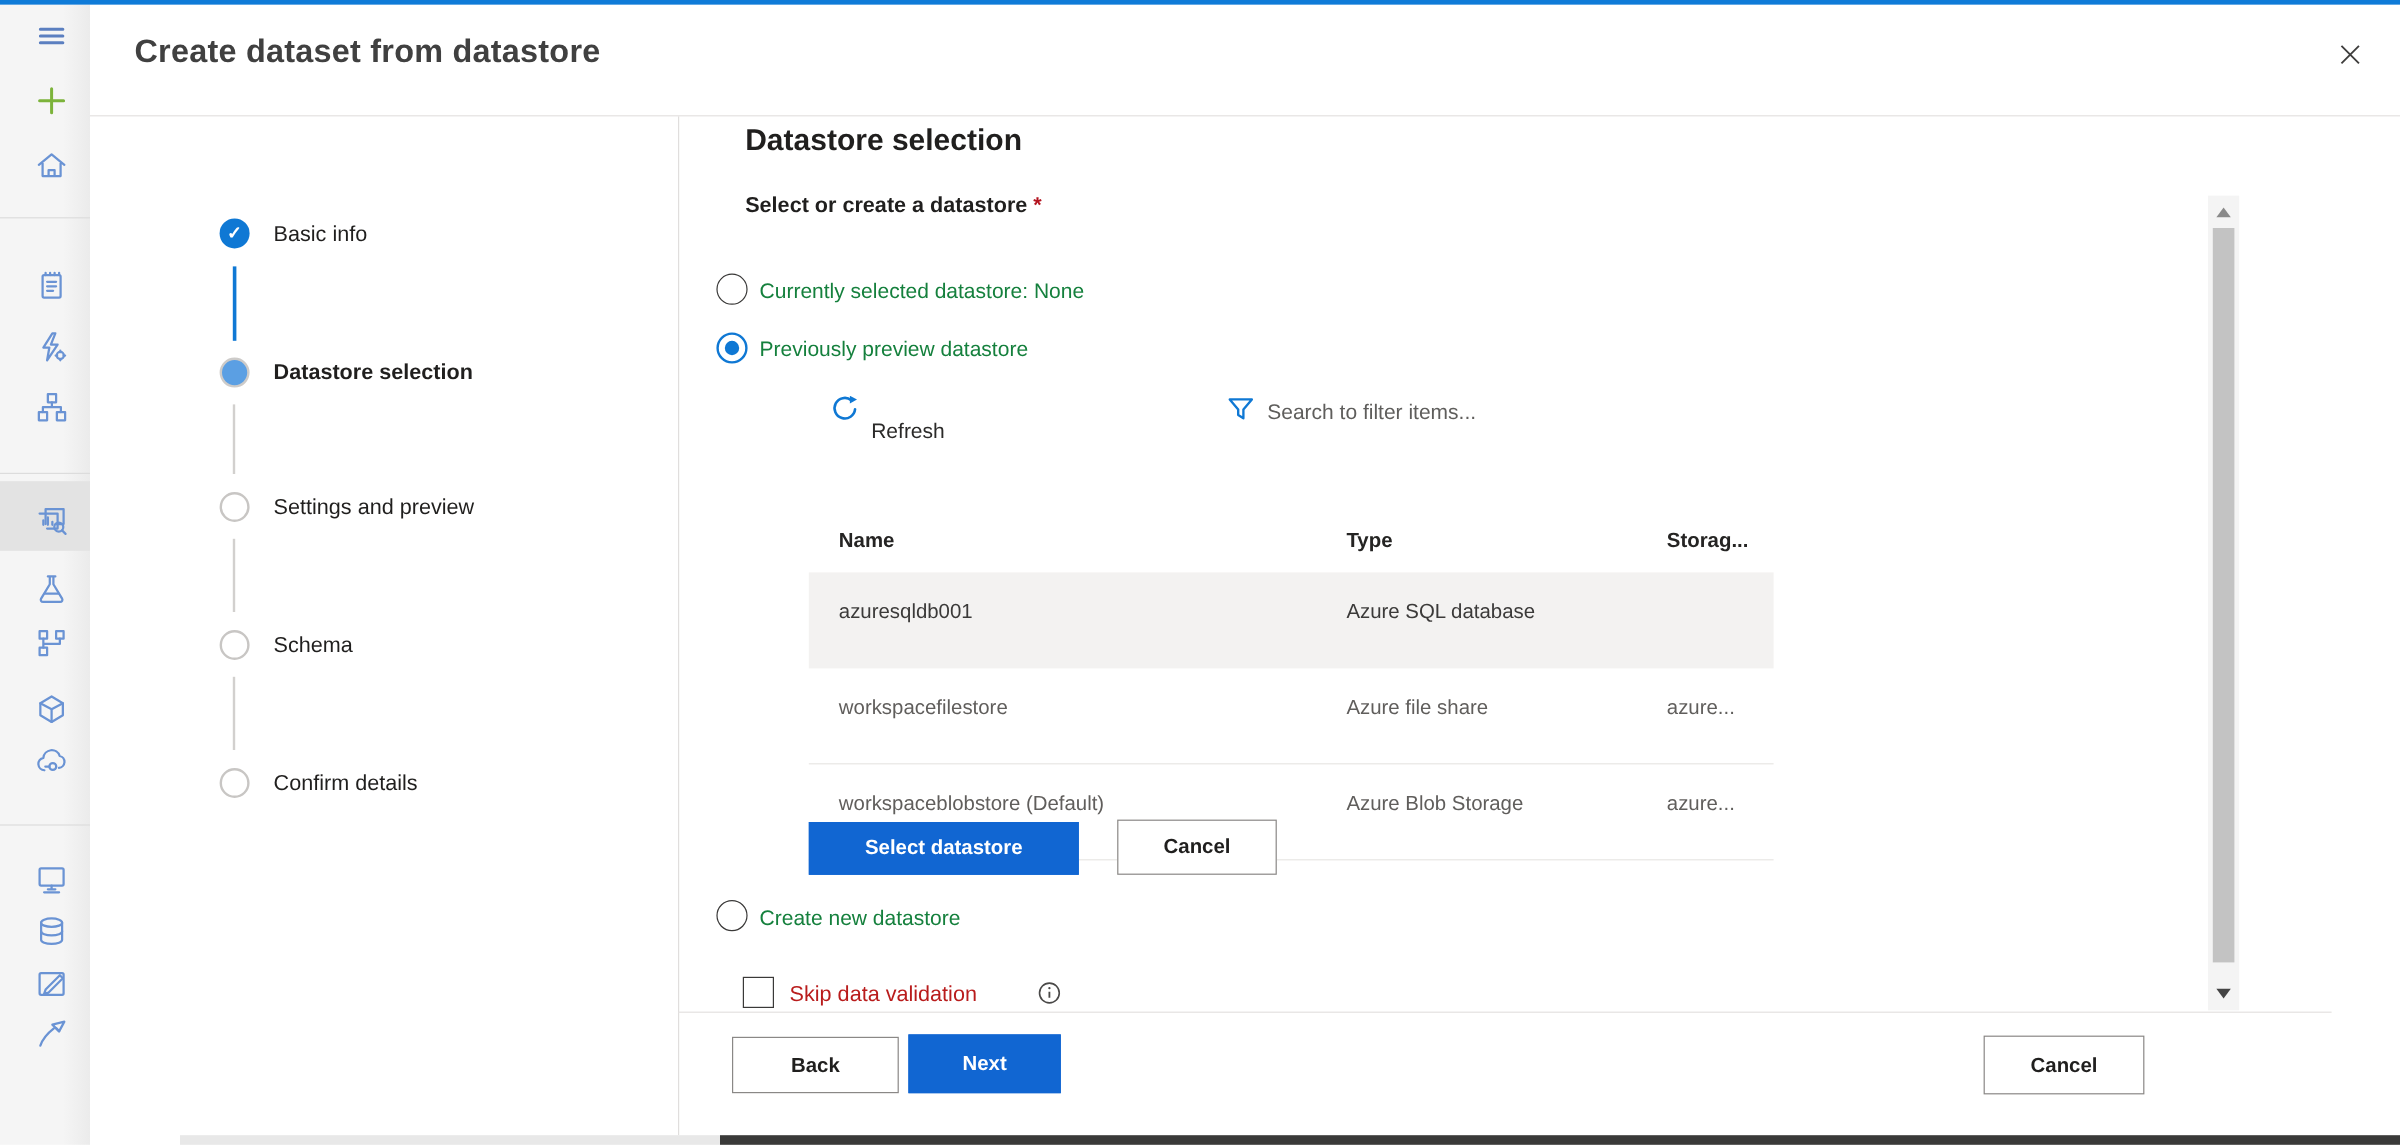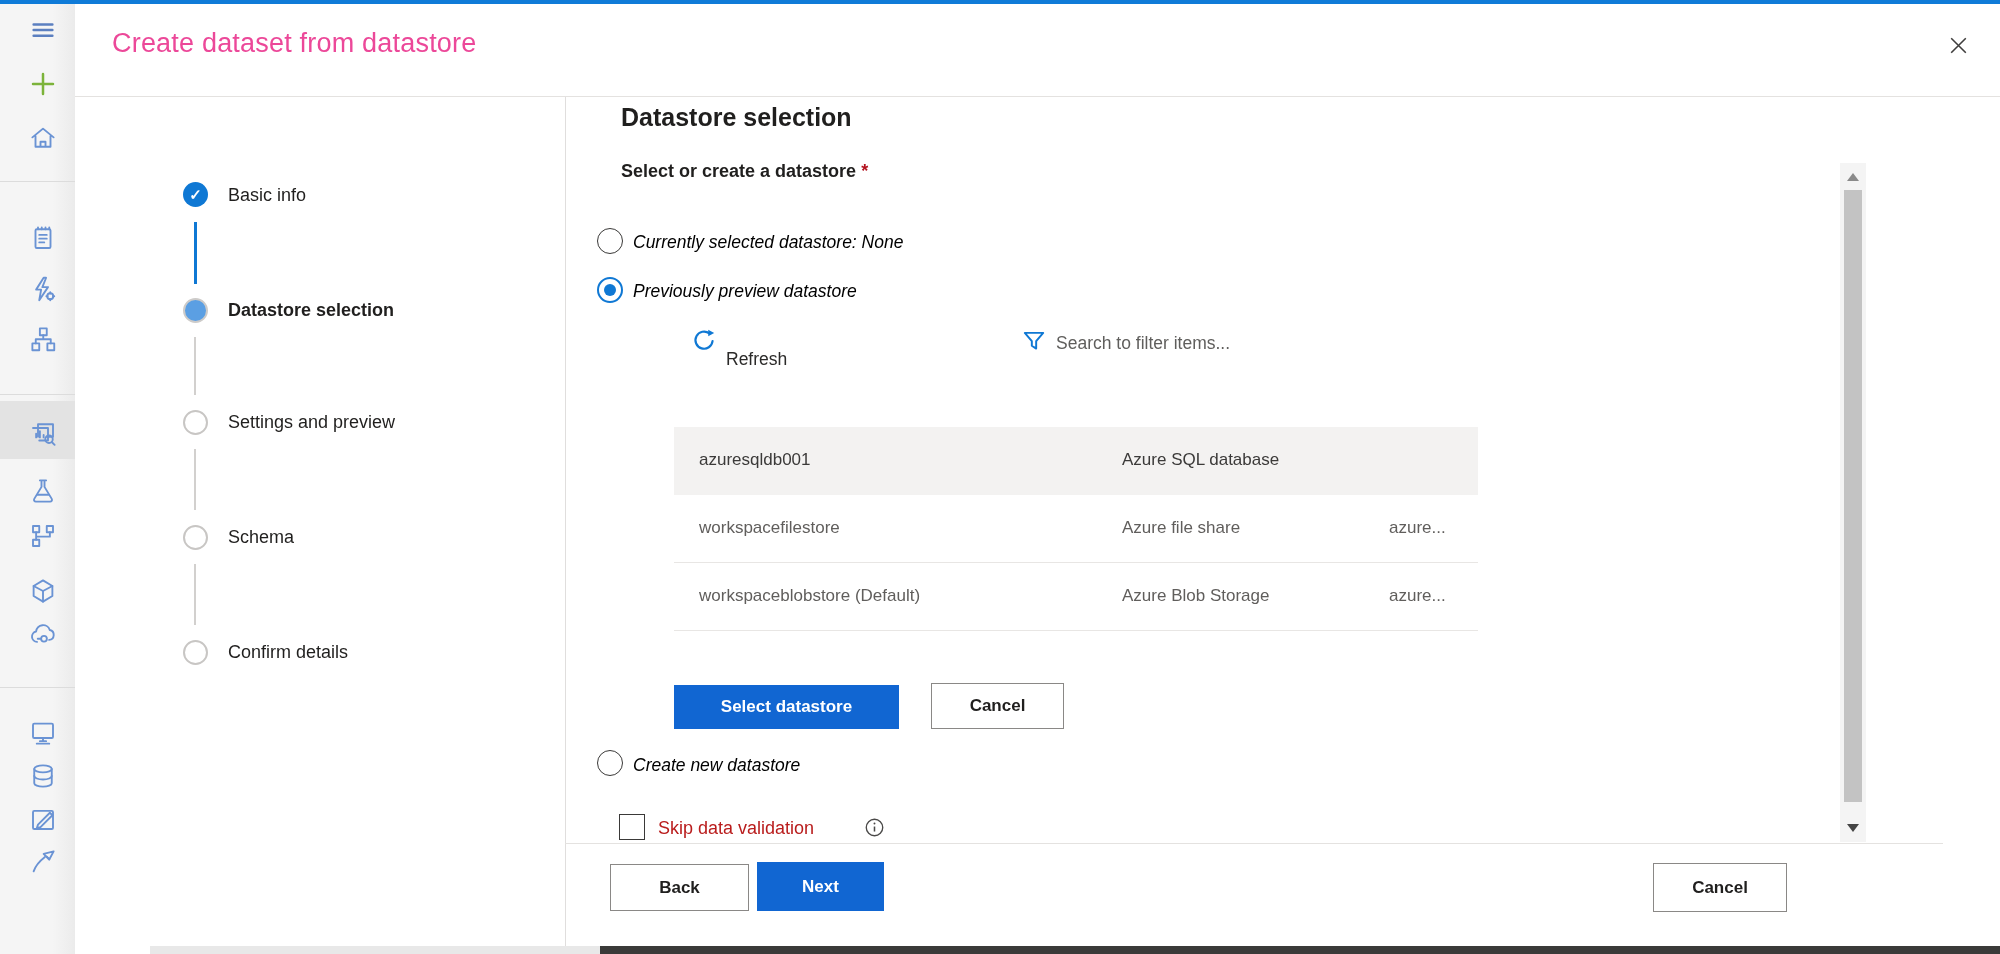--- a/index.html
+++ b/index.html
@@ -20,21 +20,21 @@
   .rail-divider { left:0; width:75px; height:1px; background:#dcdcdc; }
   .rail-selected { left:0; top:397px; width:75px; height:58px; background:#e3e3e3; }
   .rail-icon { left:29px; width:30px; height:30px; margin-left:-1px; cursor:pointer; }
   .rail-icon svg { width:30px; height:30px; display:block; }
   .rail-icon svg * { fill:none; stroke:#6a93d4; stroke-width:1.5; stroke-linejoin:round; stroke-linecap:round; }
   .rail-icon.green svg * { stroke:#7cb33a; stroke-width:2; }
   .rail-icon.dark svg * { stroke:#5b7fc0; stroke-width:2; }
 
   
   .dialog { left:75px; top:4px; width:1925px; height:942px; background:#fff; }
-  .dialog-title { left:37px; top:24px; font-size:27px; font-weight:400; color:#ec4899; letter-spacing:.2px; }
+  .dialog-title { left:37px; top:24px; font-size:27px; font-weight:700; color:#404040; letter-spacing:.2px; }
   .close-btn { left:1866px; top:24px; width:34px; height:34px; cursor:pointer; display:flex; align-items:center; justify-content:center; }
   .header-divider { left:0; top:92px; width:1925px; height:1px; background:#e4e2e0; }
   .v-divider { left:490px; top:93px; width:1px; height:849px; background:#e0dedd; }
 
   
   .step-dot { width:25px; height:25px; border-radius:50%; left:108px; }
   .step-dot.completed { background:#0f78d4; color:#fff; text-align:center; }
   .step-dot.completed::after { content:"✓"; font-size:15px; font-weight:700; line-height:25px; }
   .step-dot.current { background:#5b9fe3; border:2px solid #cdcbc9; }
   .step-dot.upcoming { background:#fff; border:2px solid #c8c6c4; }
@@ -47,29 +47,29 @@
   
   .main { left:491px; top:93px; width:1274px; height:743px; overflow:hidden; }
   .h1 { left:55px; top:6px; font-size:25px; font-weight:700; color:#201f1e; }
   .field-label { left:55px; top:64px; font-size:18px; font-weight:700; color:#201f1e; }
   .req { color:#b3131f; font-weight:700; }
 
   .radio { width:26px; height:26px; border-radius:50%; border:1.5px solid #3a3938; background:#fff; cursor:pointer; }
   .radio.on { border:2px solid #0f78d4; }
   .radio.on::after { content:""; display:block; width:12px; height:12px; border-radius:50%;
     background:#0f78d4; margin:5px auto; }
-  .radio-label { font-size:17.5px; color:#000000; white-space:nowrap; cursor:pointer;font-style:italic; }
+  .radio-label { font-size:17.5px; color:#15803d; white-space:nowrap; cursor:pointer; }
 
   .tool-label { font-size:17.5px; color:#2b2a29; }
   .tool-label.placeholder { color:#5f5e5c; }
 
   
   .ds-table { left:108px; top:330px; width:804px; }
   .t-headrow { position:relative; height:50px; }
-  .t-row { position:relative; height:68px; }
+  .t-row { position:relative; height:80px; }
   .t-row.hl { background:#f3f2f1; }
   .t-row.lined { border-bottom:1px solid #e8e6e4; }
   .th { position:absolute; top:14px; font-size:17px; font-weight:700; color:#252423; white-space:nowrap; }
   .td { position:absolute; top:23px; font-size:17px; color:#605e5c; white-space:nowrap; }
   .t-row.hl .td { color:#3b3a39; }
   .c-name { left:25px; } .c-type { left:448px; } .c-storage { left:715px; }
 
   
   .btn { display:flex; align-items:center; justify-content:center; font-family:inherit;
     font-size:17px; font-weight:700; border-radius:0; cursor:pointer; white-space:nowrap; }
@@ -259,20 +259,25 @@
     <div class="abs tool-label" style="left:160px;top:252px">Refresh</div>
 
     <div class="abs" style="left:455px;top:231px">
       <svg class="icon24" viewBox="0 0 24 24">
           <path d="M3.5 4.5h17L14 12.2V19l-4-2.6v-4.2z" fill="none" stroke="#0f78d4" stroke-width="1.8" stroke-linejoin="round"></path>
         </svg>
     </div>
     <div class="abs tool-label placeholder" style="left:490px;top:236px">Search to filter items...</div>
 
     <div class="abs ds-table">
+      <div class="t-headrow">
+        <div class="th c-name">Name</div>
+        <div class="th c-type">Type</div>
+        <div class="th c-storage">Storag...</div>
+      </div>
       <div class="t-row hl">
         <div class="td c-name">azuresqldb001</div>
         <div class="td c-type">Azure SQL database</div>
         <div class="td c-storage"></div>
       </div>
       <div class="t-row lined">
         <div class="td c-name">workspacefilestore</div>
         <div class="td c-type">Azure file share</div>
         <div class="td c-storage">azure...</div>
       </div>

